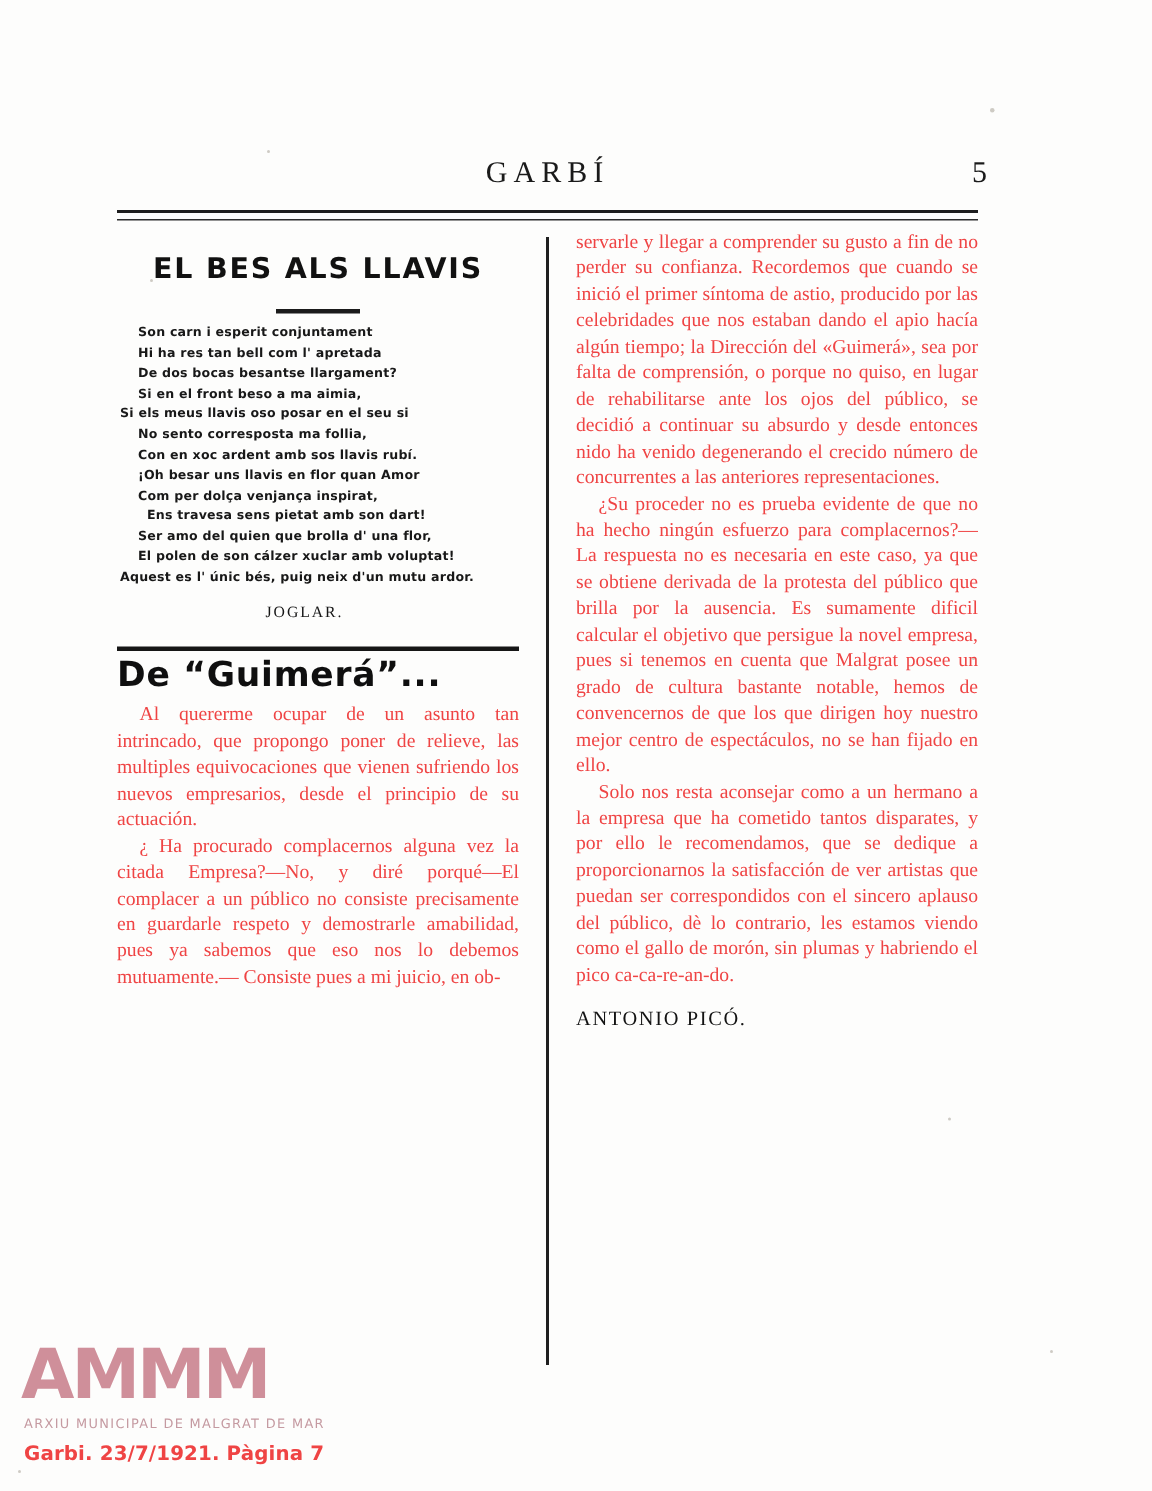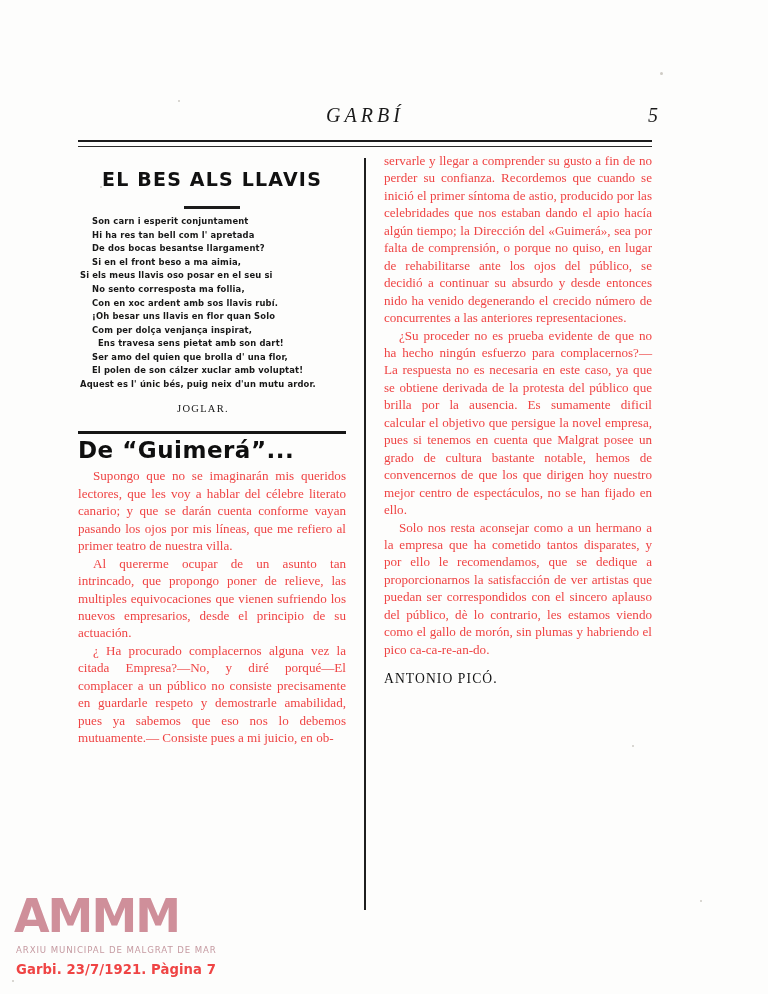--- a/index.html
+++ b/index.html
@@ -31,21 +31,20 @@
     opacity: .75;
   }
 
   
   .masthead {
     position: absolute;
     left: 78px;
     top: 104px;
     width: 574px;
     height: 34px;
-    font-style: italic;
   }
   .masthead-title {
     position: absolute;
     left: 0; right: 0;
     top: 0;
     text-align: center;
     font-family: "Liberation Serif", serif;
     font-size: 20px;
     letter-spacing: 4px;
     color: #1a1a1a;
@@ -240,35 +239,34 @@
       <div class="poem-rule"></div>
 
       <div class="poem">
         <div class="poem-line">Son carn i esperit conjuntament</div>
         <div class="poem-line">Hi ha res tan bell com l' apretada</div>
         <div class="poem-line">De dos bocas besantse llargament?</div>
         <div class="poem-line">Si en el front beso a ma aimia,</div>
         <div class="poem-line flush">Si els meus llavis oso posar en el seu si</div>
         <div class="poem-line">No sento corresposta ma follia,</div>
         <div class="poem-line">Con en xoc ardent amb sos llavis rubí.</div>
-        <div class="poem-line">¡Oh besar uns llavis en flor quan Solo</div>
+        <div class="poem-line">¡Oh besar uns llavis en flor quan Amor</div>
         <div class="poem-line">Com per dolça venjança inspirat,</div>
         <div class="poem-line indent-1">Ens travesa sens pietat amb son dart!</div>
         <div class="poem-line">Ser amo del quien que brolla d' una flor,</div>
         <div class="poem-line">El polen de son cálzer xuclar amb voluptat!</div>
         <div class="poem-line flush">Aquest es l' únic bés, puig neix d'un mutu ardor.</div>
       </div>
 
       <div class="poem-sign">JOGLAR.</div>
 
       <div class="article-rule"></div>
       <h2 class="article-title">De  “Guimerá”...</h2>
 
       <div class="bodytext">
-        <p>Supongo que no se imaginarán mis queridos lectores, que les voy a hablar del célebre literato canario; y que se darán cuenta conforme vayan pasando los ojos por mis líneas, que me refiero al primer teatro de nuestra villa.</p>
         <p>Al quererme ocupar de un asunto tan intrincado, que propongo poner de relieve, las multiples equivocaciones que vienen sufriendo los nuevos empresarios, desde el principio de su actuación.</p>
         <p>¿ Ha procurado complacernos alguna vez la citada Empresa?—No, y diré porqué—El complacer a un público no consiste precisamente en guardarle respeto y demostrarle amabilidad, pues ya sabemos que eso nos lo debemos mutuamente.— Consiste pues a mi juicio, en ob-</p>
       </div>
     </div>
 
     <div class="col col-right">
       <div class="bodytext">
         <p class="noindent">servarle y llegar a comprender su gusto a fin de no perder su confianza. Recordemos que cuando se inició el primer síntoma de astio, producido por las celebridades que nos estaban dando el apio hacía algún tiempo; la Dirección del «Guimerá», sea por falta de comprensión, o porque no quiso, en lugar de rehabilitarse ante los ojos del público, se decidió a continuar su absurdo y desde entonces nido ha venido degenerando el crecido número de concurrentes a las anteriores representaciones.</p>
         <p>¿Su proceder no es prueba evidente de que no ha hecho ningún esfuerzo para complacernos?— La respuesta no es necesaria en este caso, ya que se obtiene derivada de la protesta del público que brilla por la ausencia. Es sumamente dificil calcular el objetivo que persigue la novel empresa, pues si tenemos en cuenta que Malgrat posee un grado de cultura bastante notable, hemos de convencernos de que los que dirigen hoy nuestro mejor centro de espectáculos, no se han fijado en ello.</p>
         <p>Solo nos resta aconsejar como a un hermano a la empresa que ha cometido tantos disparates, y por ello le recomendamos, que se dedique a proporcionarnos la satisfacción de ver artistas que puedan ser correspondidos con el sincero aplauso del público, dè lo contrario, les estamos viendo como el gallo de morón, sin plumas y habriendo el pico ca-ca-re-an-do.</p>

